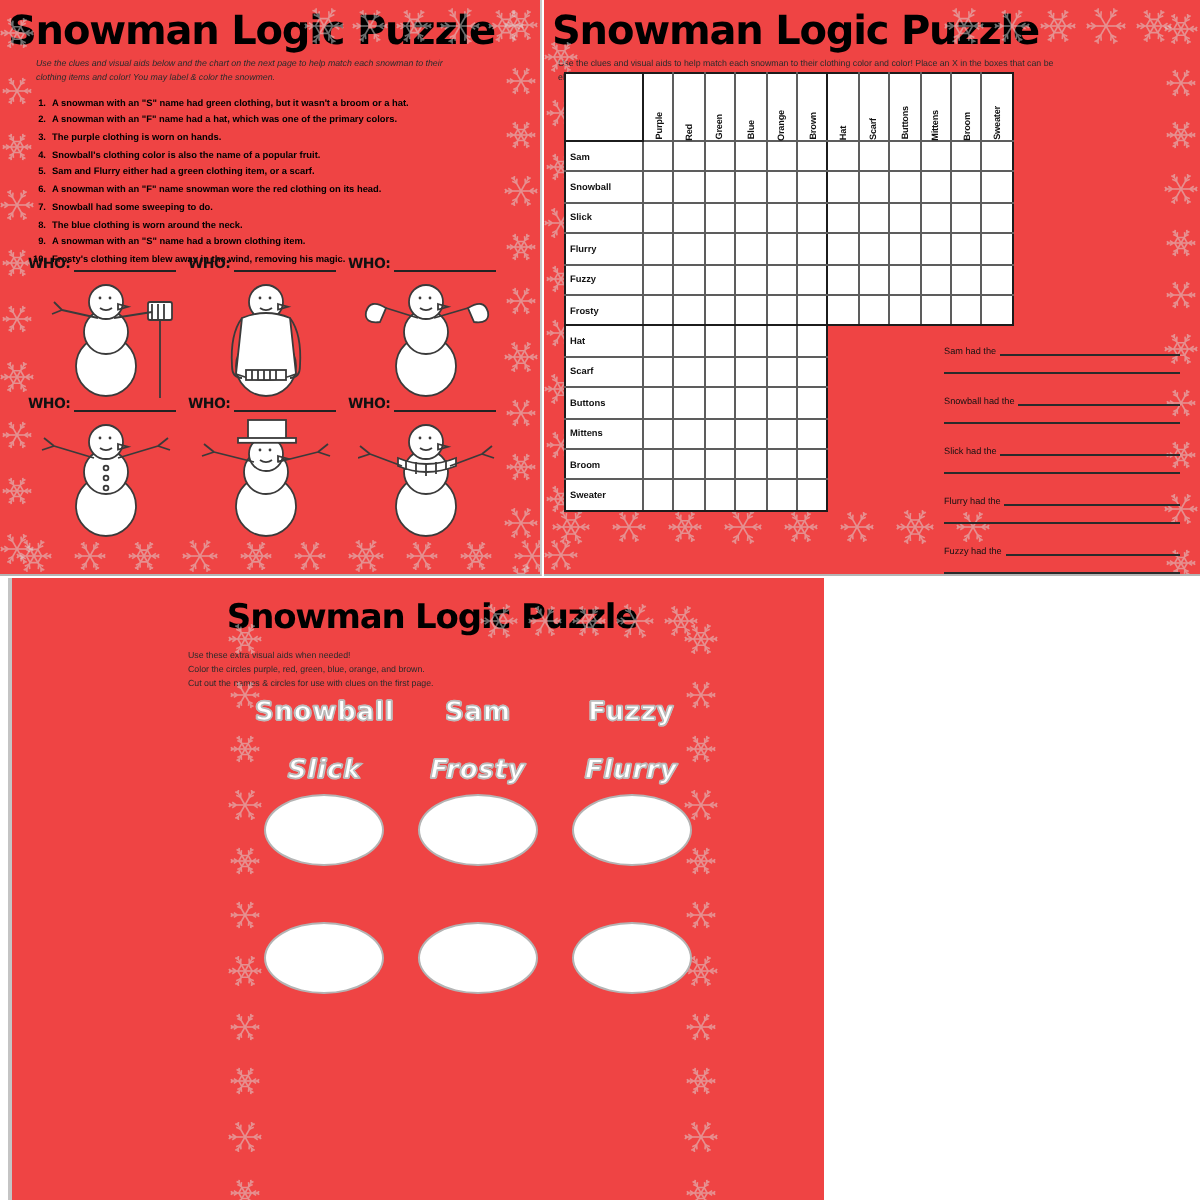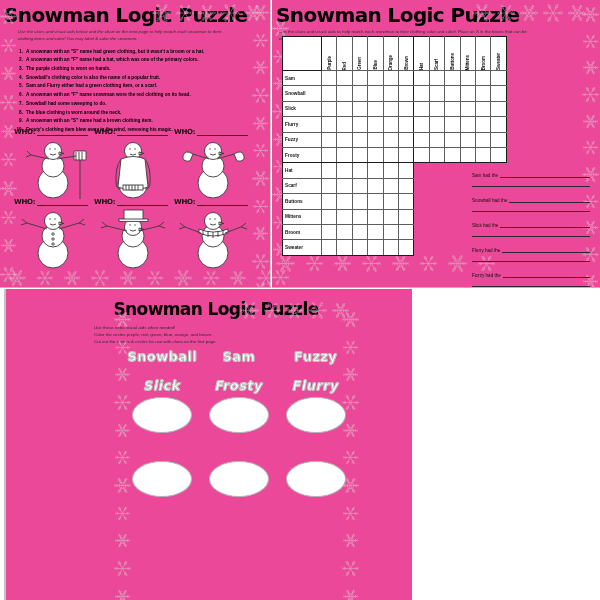--- a/index.html
+++ b/index.html
@@ -6,21 +6,21 @@
   body{
     width:600px;height:600px;
     background:#ffffff;
     font-family:"Liberation Sans", sans-serif;
     position:relative;
     overflow:hidden;
     -webkit-font-smoothing:antialiased;
   }
   .page{
     position:absolute;
-    background:#ec4899;
+    background:#ef4444;
     box-sizing:border-box;
     overflow:hidden;
   }
   
   #page1{left:0;top:0;width:271px;height:288px;border-right:1px solid #c9c9c9;border-bottom:1px solid #b5b5b5;}
   #page2{left:272px;top:0;width:328px;height:288px;border-bottom:1px solid #b5b5b5;}
   #page3{left:4px;top:289px;width:408px;height:311px;border-left:2px solid #c4c4c4;}
 
   
   .title{

